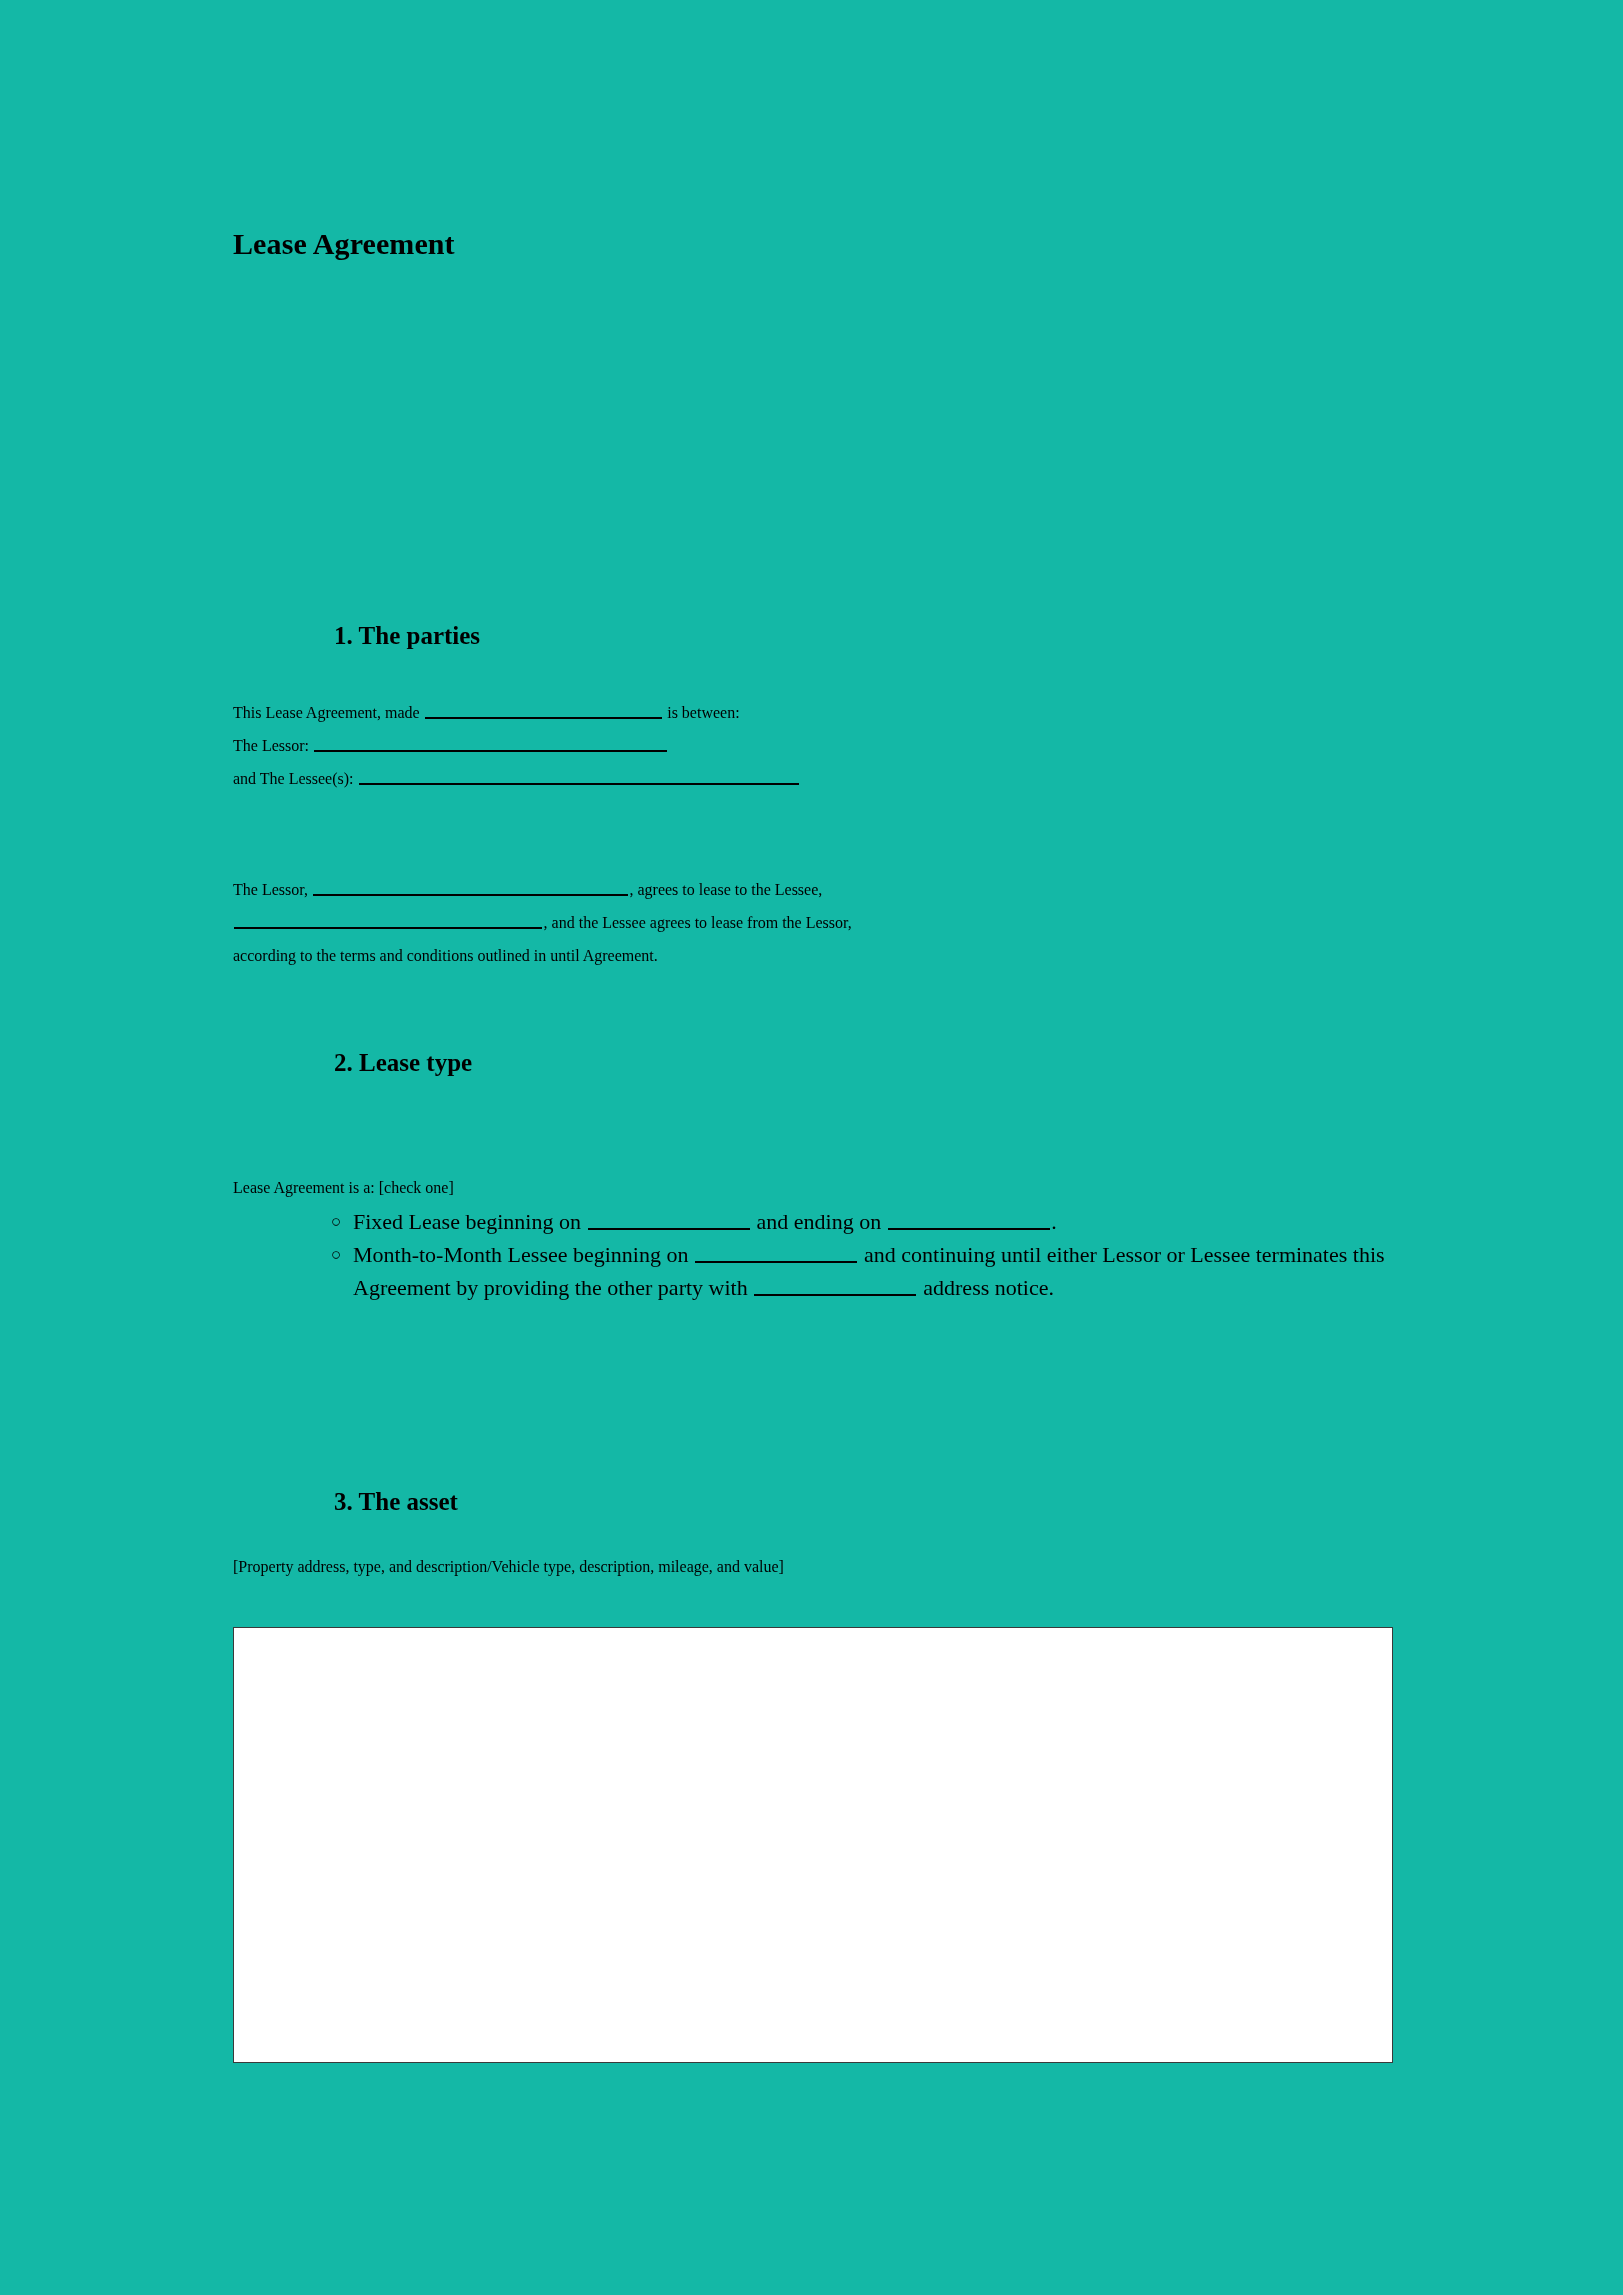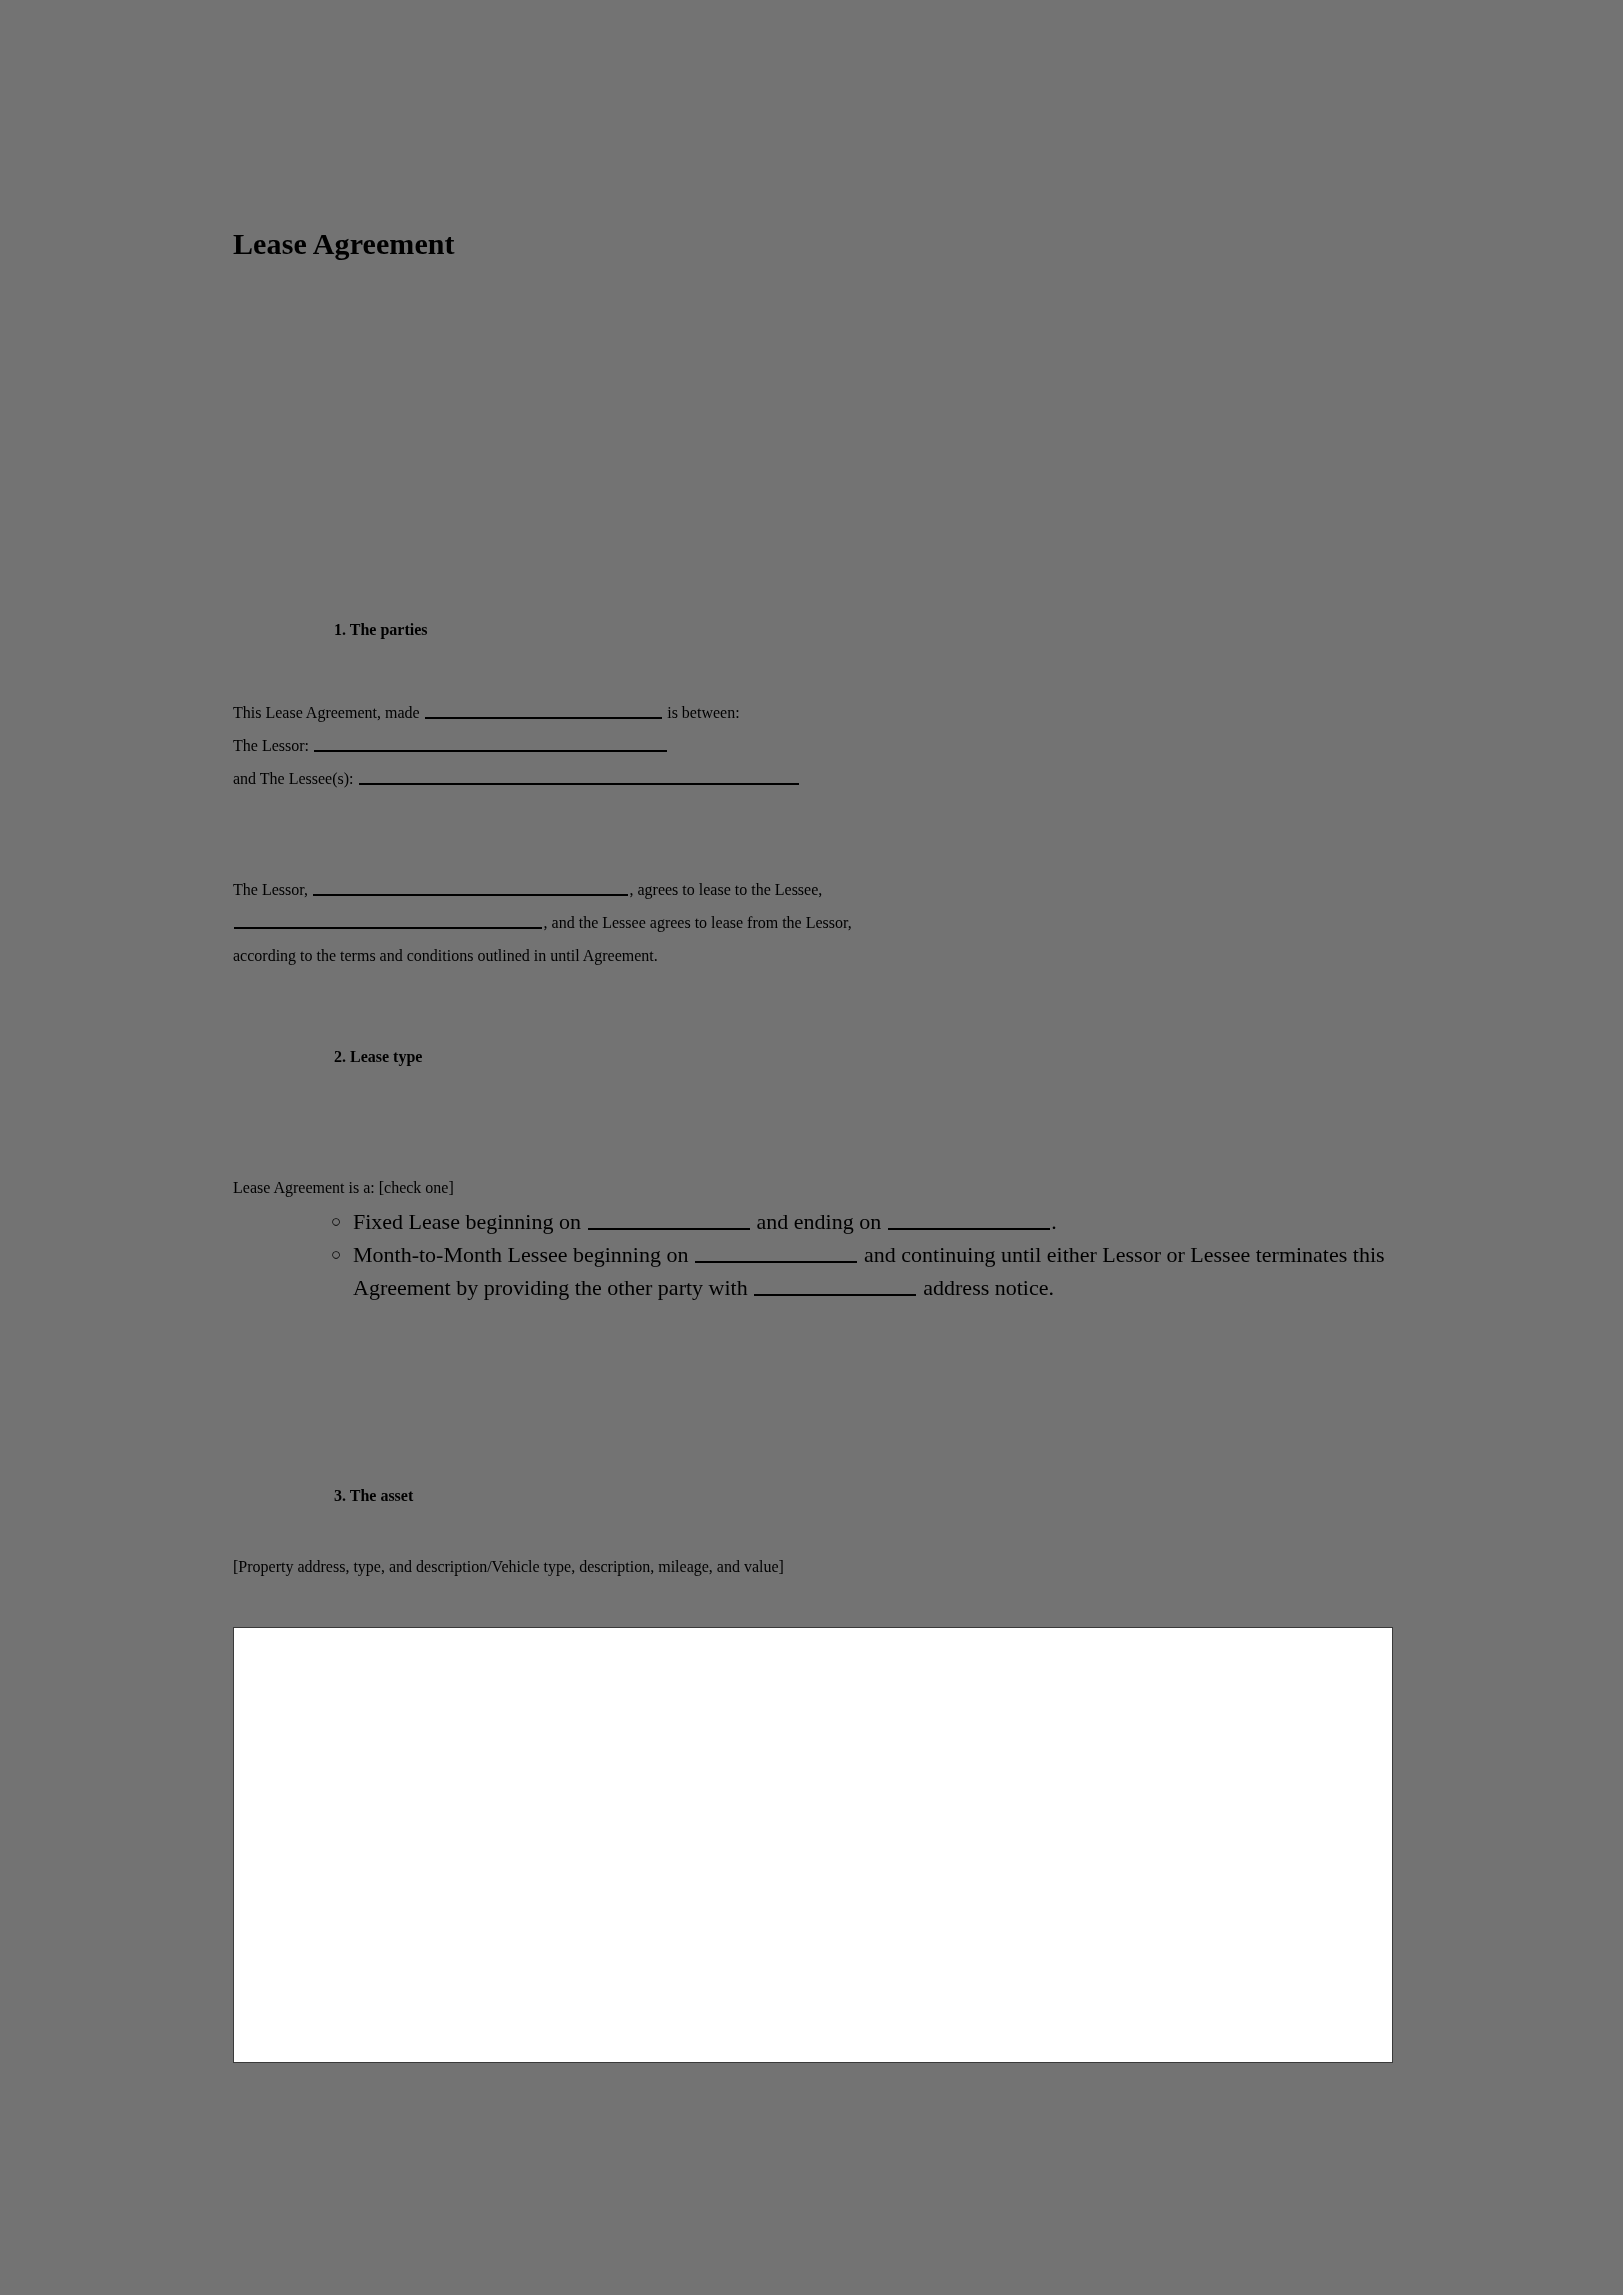--- a/index.html
+++ b/index.html
@@ -5,21 +5,21 @@
 <style>
   html, body {
     margin: 0;
     padding: 0;
     background: #ffffff;
   }
   .page {
     position: relative;
     width: 1623px;
     height: 2295px;
-    background: #737373;
+    background: #14b8a6;
     font-family: "Liberation Serif", "DejaVu Serif", serif;
     color: #000000;
     overflow: hidden;
     box-sizing: border-box;
   }
 
   
   .content {
     position: absolute;
     left: 233px;
@@ -35,21 +35,21 @@
     line-height: 1.1;
     margin: 0;
     position: absolute;
     top: 227px;
     left: 0;
     white-space: nowrap;
   }
 
   
   .section-heading {
-    font-size: 16px;
+    font-size: 25px;
     font-weight: bold;
     margin: 0;
     padding-left: 101px;
     line-height: 1.35;
     white-space: nowrap;
   }
 
   
   .para {
     font-size: 16px;

